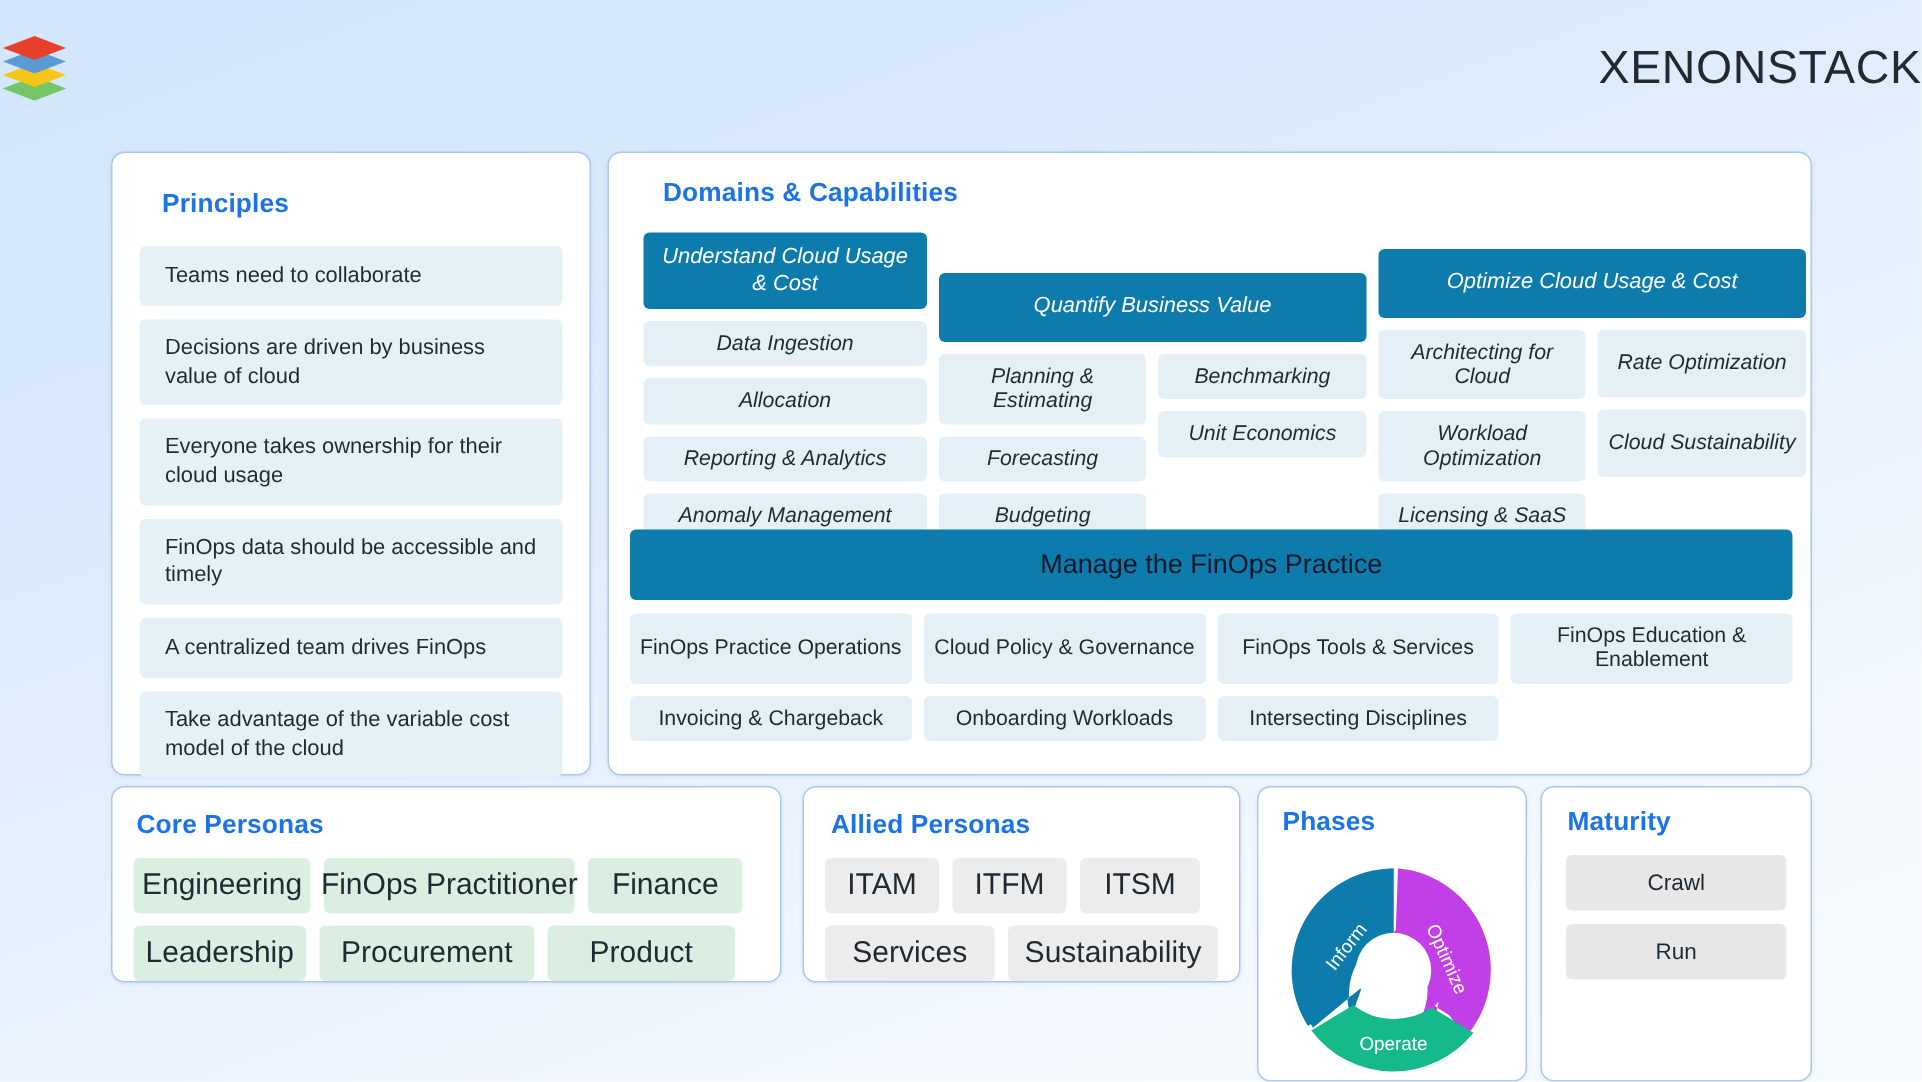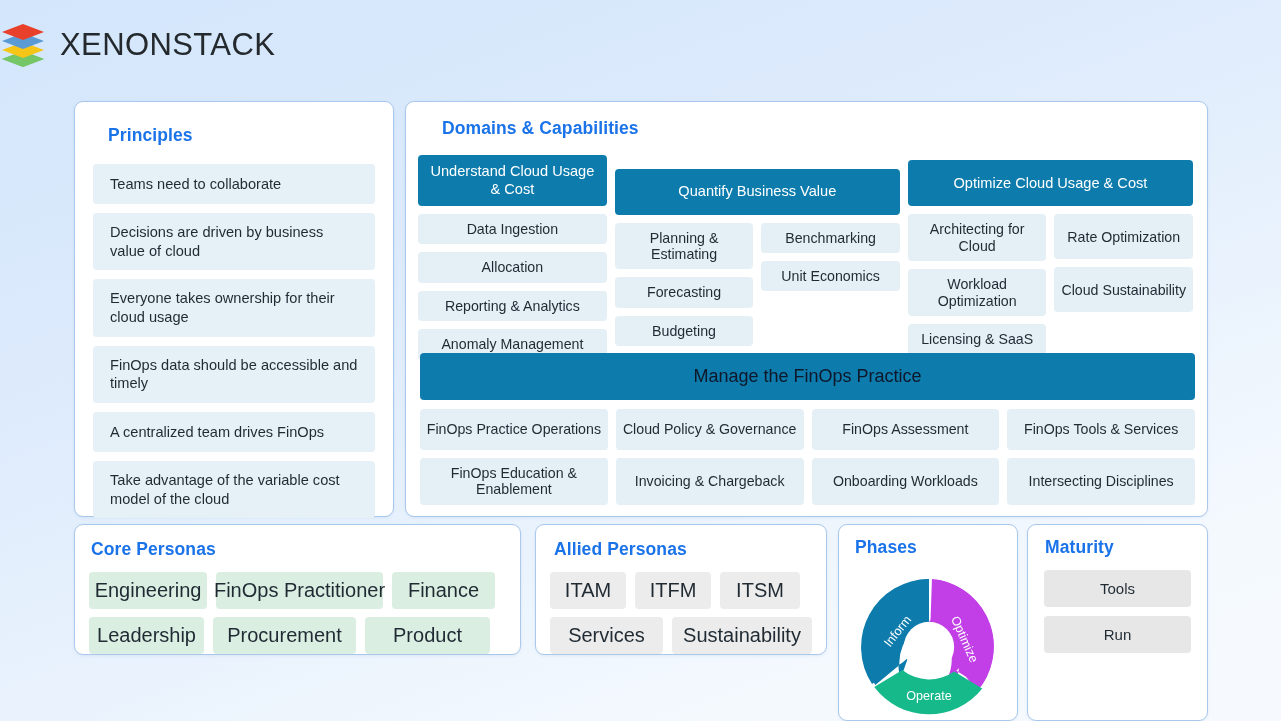--- a/index.html
+++ b/index.html
@@ -9,21 +9,21 @@
     overflow: hidden;
   }
   body {
     background: linear-gradient(160deg, #d3e6fb 0%, #dceafc 32%, #eaf3fd 62%, #f4f9fe 82%, #f6fafe 100%);
     position: relative;
   }
 
   
   .brand-header {
     position: absolute; top: 0; left: 0; width: 1281px; height: 90px;
-    display: flex; align-items: center; justify-content: flex-start; gap: 14px;
+    display: flex; align-items: center; justify-content: space-between; gap: 14px;
   }
   .logo-mark { width: 46px; height: 48px; display: block; }
   .brand-name {
     font-size: 31px; letter-spacing: 0.4px; color: #24292e; font-weight: 400;
     white-space: nowrap;
   }
 
   
   .panel {
     position: absolute;
@@ -52,22 +52,22 @@
     line-height: 1.28;
     padding: 10px 14px 10px 17px;
     min-height: 40px;
     display: flex; align-items: center;
   }
 
   
   #domains { left: 405px; top: 101px; width: 803px; height: 416px; padding: 0; }
   #domains .panel-title { position: absolute; left: 19px; top: 16px; }
   .dom-columns {
-    position: absolute; left: 12px; top: 53px; width: 775px;
-    display: flex; gap: 8px; align-items: center;
+    position: absolute; left: 23px; top: 53px; width: 775px;
+    display: flex; gap: 8px; align-items: flex-end; font-style: italic;
   }
   .dom-col { display: flex; flex-direction: column; }
   .dom-col.c1 { width: 192px; }
   .dom-col.c2 { width: 290px; }
   .dom-col.c3 { width: 290px; }
   .dom-head {
     background: #0d7cac;
     color: #ffffff;
     font-size: 14.6px;
     line-height: 1.2;
@@ -216,21 +216,20 @@
       </div>
     </div>
 
   </div>
 
   <div class="manage-block">
     <div class="manage-head">Manage the FinOps Practice</div>
     <div class="manage-grid">
       <div class="manage-chip tall">FinOps Practice Operations</div>
       <div class="manage-chip">Cloud Policy &amp; Governance</div>
-      <div class="manage-chip">FinOps Assessment</div>
       <div class="manage-chip">FinOps Tools &amp; Services</div>
       <div class="manage-chip tall">FinOps Education &amp; Enablement</div>
       <div class="manage-chip">Invoicing &amp; Chargeback</div>
       <div class="manage-chip">Onboarding Workloads</div>
       <div class="manage-chip">Intersecting Disciplines</div>
     </div>
   </div>
 </section>
 
 <section class="panel" id="core-personas">
@@ -280,16 +279,16 @@
 
     <text x="62" y="82" fill="#ffffff" font-family="Liberation Sans, sans-serif" font-size="17" text-anchor="middle" transform="rotate(-52 62 82)">Inform</text>
     <text x="143" y="92" fill="#ffffff" font-family="Liberation Sans, sans-serif" font-size="17" text-anchor="middle" transform="rotate(66 143 92)">Optimize</text>
     <text x="100" y="172" fill="#ffffff" font-family="Liberation Sans, sans-serif" font-size="17" text-anchor="middle">Operate</text>
   </svg>
 </section>
 
 <section class="panel" id="maturity">
   <div class="panel-title">Maturity</div>
   <div class="maturity-list">
-    <div class="maturity-item">Tools</div>
+    <div class="maturity-item">Crawl</div>
     <div class="maturity-item">Run</div>
   </div>
 </section>
 
 </body></html>

